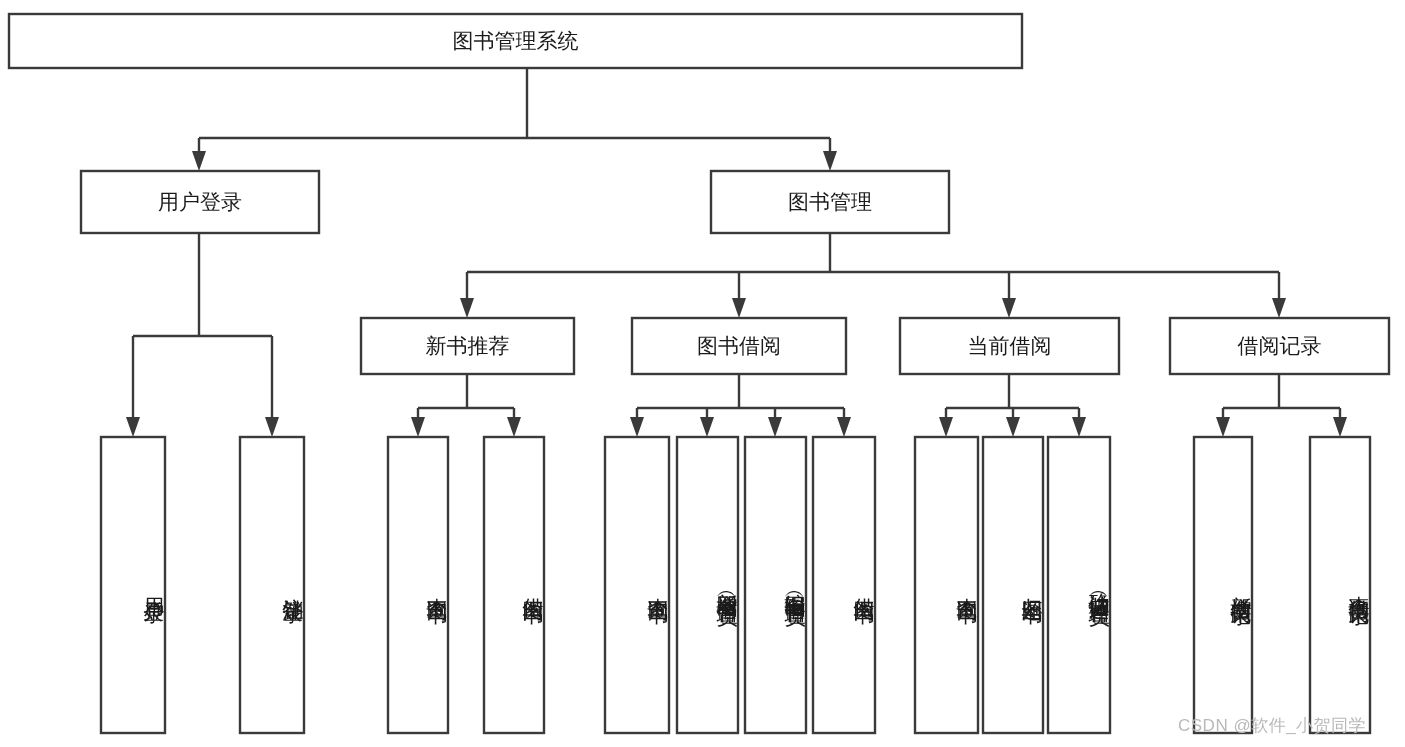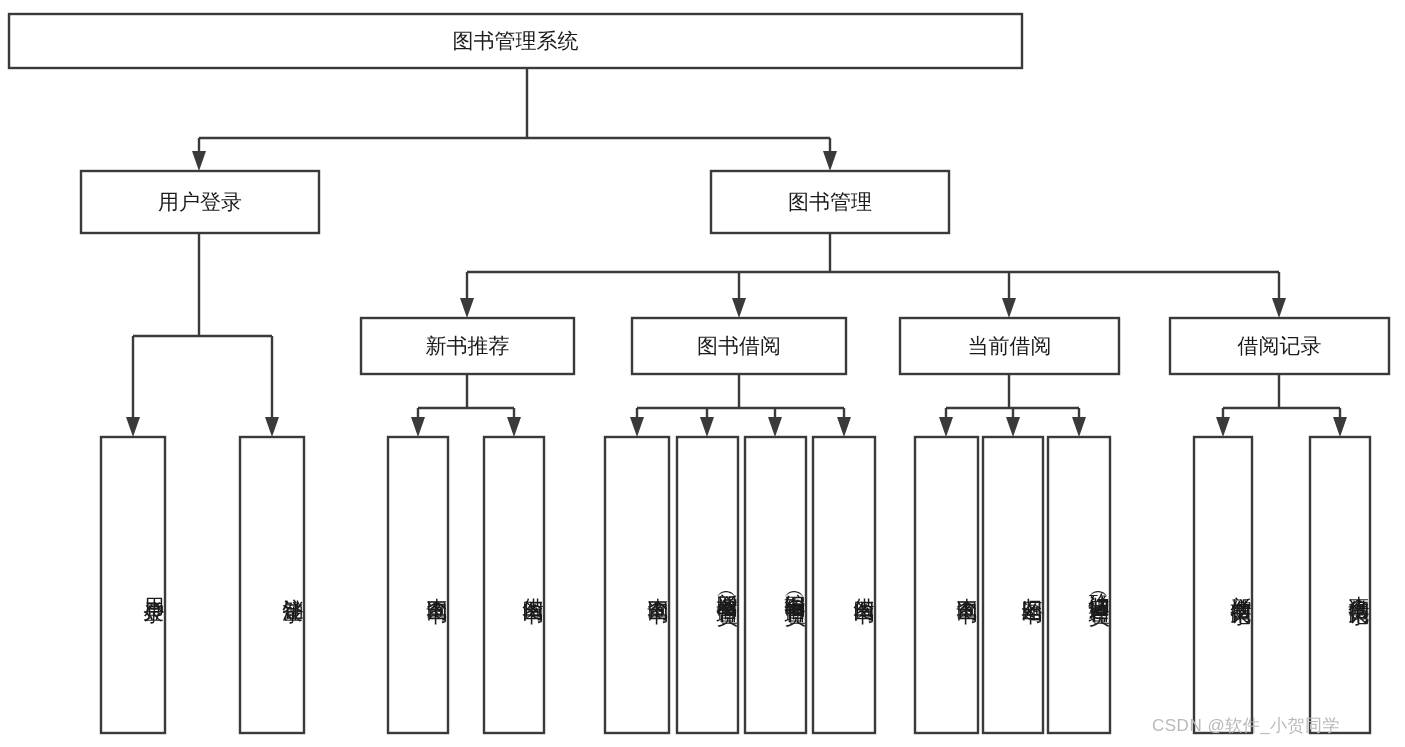--- a/index.html
+++ b/index.html
@@ -187,14 +187,14 @@
       <div class="vlabel" style="left: 605px; top: 445px; width: 64px; height: 280px;">查询图书</div>
       <div class="vlabel" style="left: 677px; top: 445px; width: 61px; height: 280px;">新增图书（管理员）</div>
       <div class="vlabel" style="left: 745px; top: 445px; width: 61px; height: 280px;">编辑图书（管理员）</div>
       <div class="vlabel" style="left: 813px; top: 445px; width: 62px; height: 280px;">借阅图书</div>
       <div class="vlabel" style="left: 915px; top: 445px; width: 63px; height: 280px;">查询图书</div>
       <div class="vlabel" style="left: 983px; top: 445px; width: 60px; height: 280px;">归还图书</div>
       <div class="vlabel" style="left: 1048px; top: 445px; width: 62px; height: 280px;">确认归还（管理员）</div>
       <div class="vlabel" style="left: 1194px; top: 445px; width: 58px; height: 280px;">新增借阅记录</div>
       <div class="vlabel" style="left: 1310px; top: 445px; width: 60px; height: 280px;">查询借阅记录</div>
     </div>
-  <div class="watermark" style="left: 1152px; top: 714px;">CSDN @软件_小贺同学</div>
+  <div class="watermark" style="left: 1178px; top: 714px;">CSDN @软件_小贺同学</div>
 </div>
 
 </body></html>

